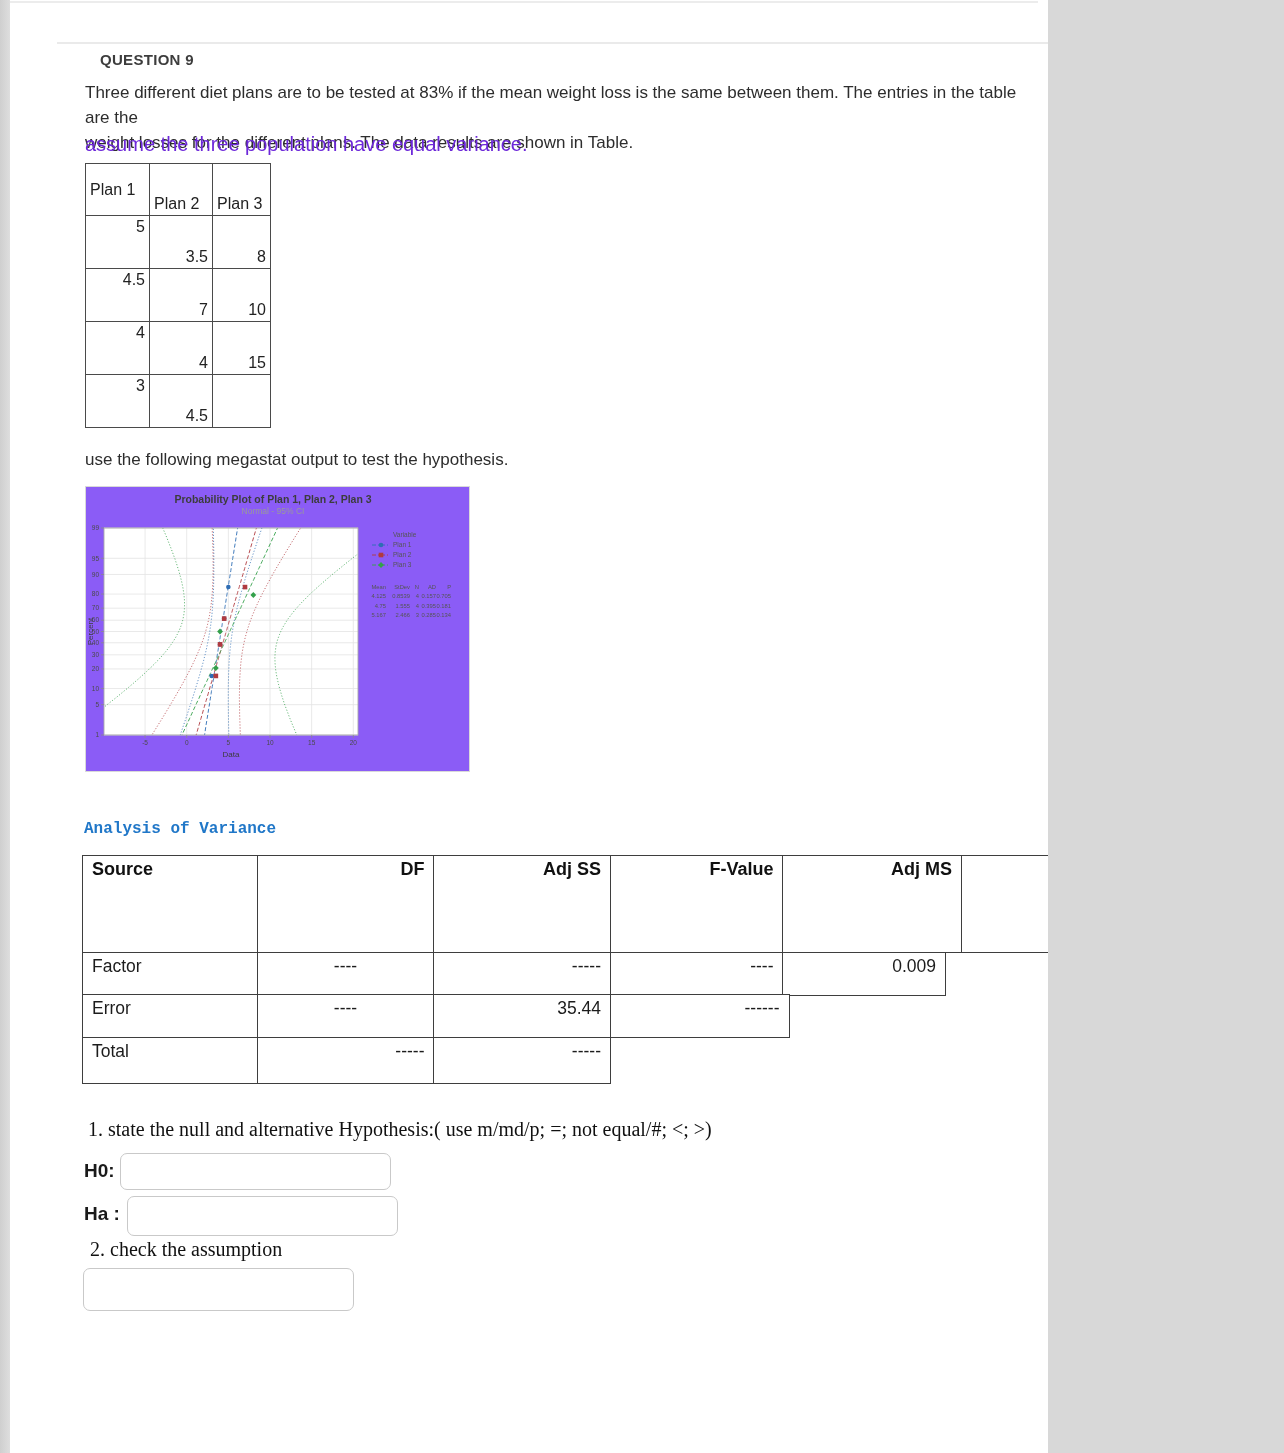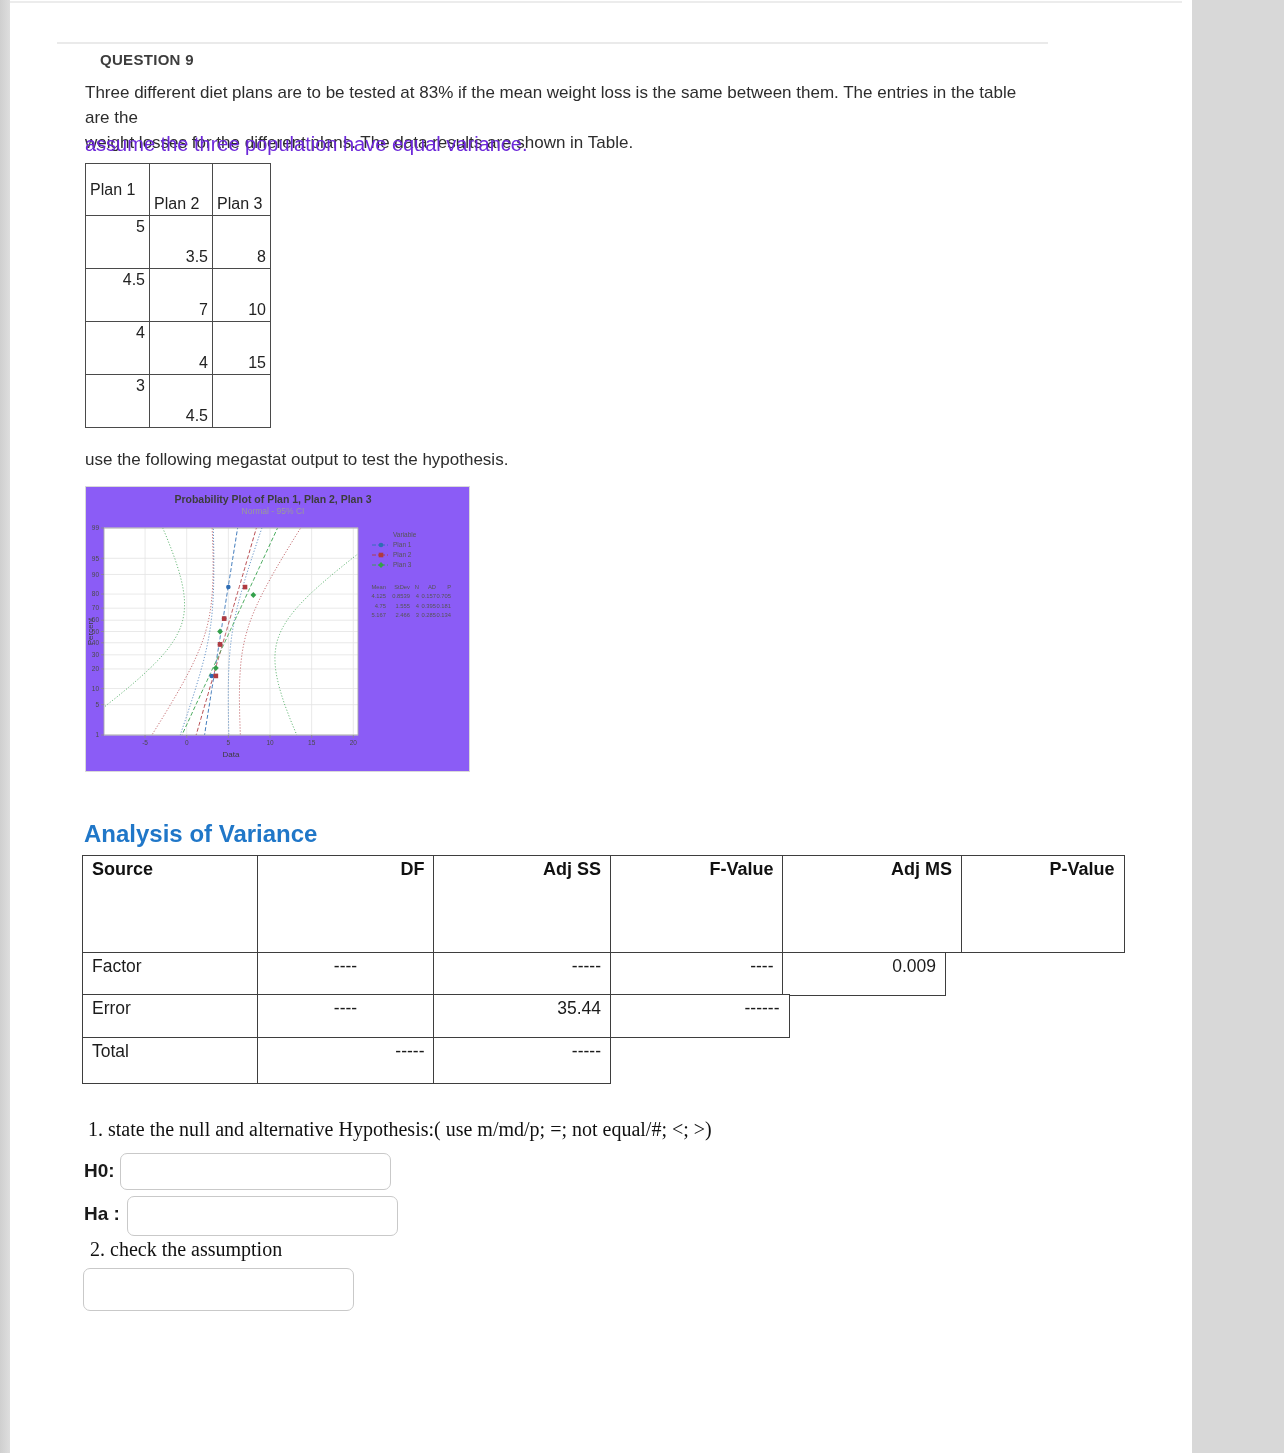--- a/index.html
+++ b/index.html
@@ -1,16 +1,16 @@
 <!DOCTYPE html>
 <html><head>
 <meta charset="utf-8">
 <style>
   html,body{margin:0;padding:0;background:#d8d8d8;}
-  .page{position:relative;width:1192px;height:1453px;background:#ffffff;
+  .page{position:relative;width:1048px;height:1453px;background:#ffffff;
         font-family:"Liberation Sans",sans-serif;overflow:hidden;}
   .abs{position:absolute;}
   .edge{position:absolute;top:0;bottom:0;width:10px;background:linear-gradient(90deg,#cfcfcf,#dedede);}
   .hairline-top{position:absolute;left:10px;right:10px;top:1px;height:2px;background:#ececec;}
   .divider{position:absolute;left:57px;top:42px;width:991px;height:2px;background:#eaeaea;}
 
   .q-title{left:100px;top:51px;font-size:15px;font-weight:bold;color:#3d3d3d;letter-spacing:.3px;}
   .para{left:85px;top:80px;width:960px;font-size:17px;line-height:25px;color:#2d2d2d;white-space:pre-line;}
   .para2{left:85px;top:133px;font-size:20px;color:#6d28d9;}
   .para3{left:85px;top:450px;font-size:17px;color:#2d2d2d;}
@@ -19,21 +19,21 @@
   table.dt{position:absolute;left:85px;top:163px;border-collapse:collapse;table-layout:fixed;}
   table.dt td{border:1.5px solid #4a4a4a;font-size:16px;color:#222;padding:2px 4px;box-sizing:border-box;}
   .dt .h1{vertical-align:middle;text-align:left;}
   .dt .hb{vertical-align:bottom;text-align:left;}
   .dt .v1{vertical-align:top;text-align:right;}
   .dt .vb{vertical-align:bottom;text-align:right;}
 
   
   .figure{left:85px;top:486px;width:385px;height:286px;background:#8b5cf6;border:1px solid #d9d9d9;box-sizing:border-box;}
 
-  .aov-heading{left:84px;top:820px;font-size:24px;font-weight:bold;color:#2077c8;}
+  .aov-heading{left:84px;top:820px;font-size:16px;font-weight:bold;color:#2077c8;font-family:Liberation Mono, monospace;}
 
   
   .anova{left:82px;top:855px;}
   .an-row{display:flex;}
   .an-row + .an-row{margin-top:-1.5px;}
   .an-cell{box-sizing:border-box;border:1.5px solid #3e3e3e;background:#fff;
            padding:3px 9px 0 9px;font-size:17.5px;color:#1c1c1c;}
   .an-cell + .an-cell{margin-left:-1.5px;}
   .an-head{font-weight:bold;font-size:18px;color:#111;}
   .w1{width:176px}.w2{width:178px}.w3{width:178px}.w4{width:180px}.w5{width:174px}.w6{width:164px}

